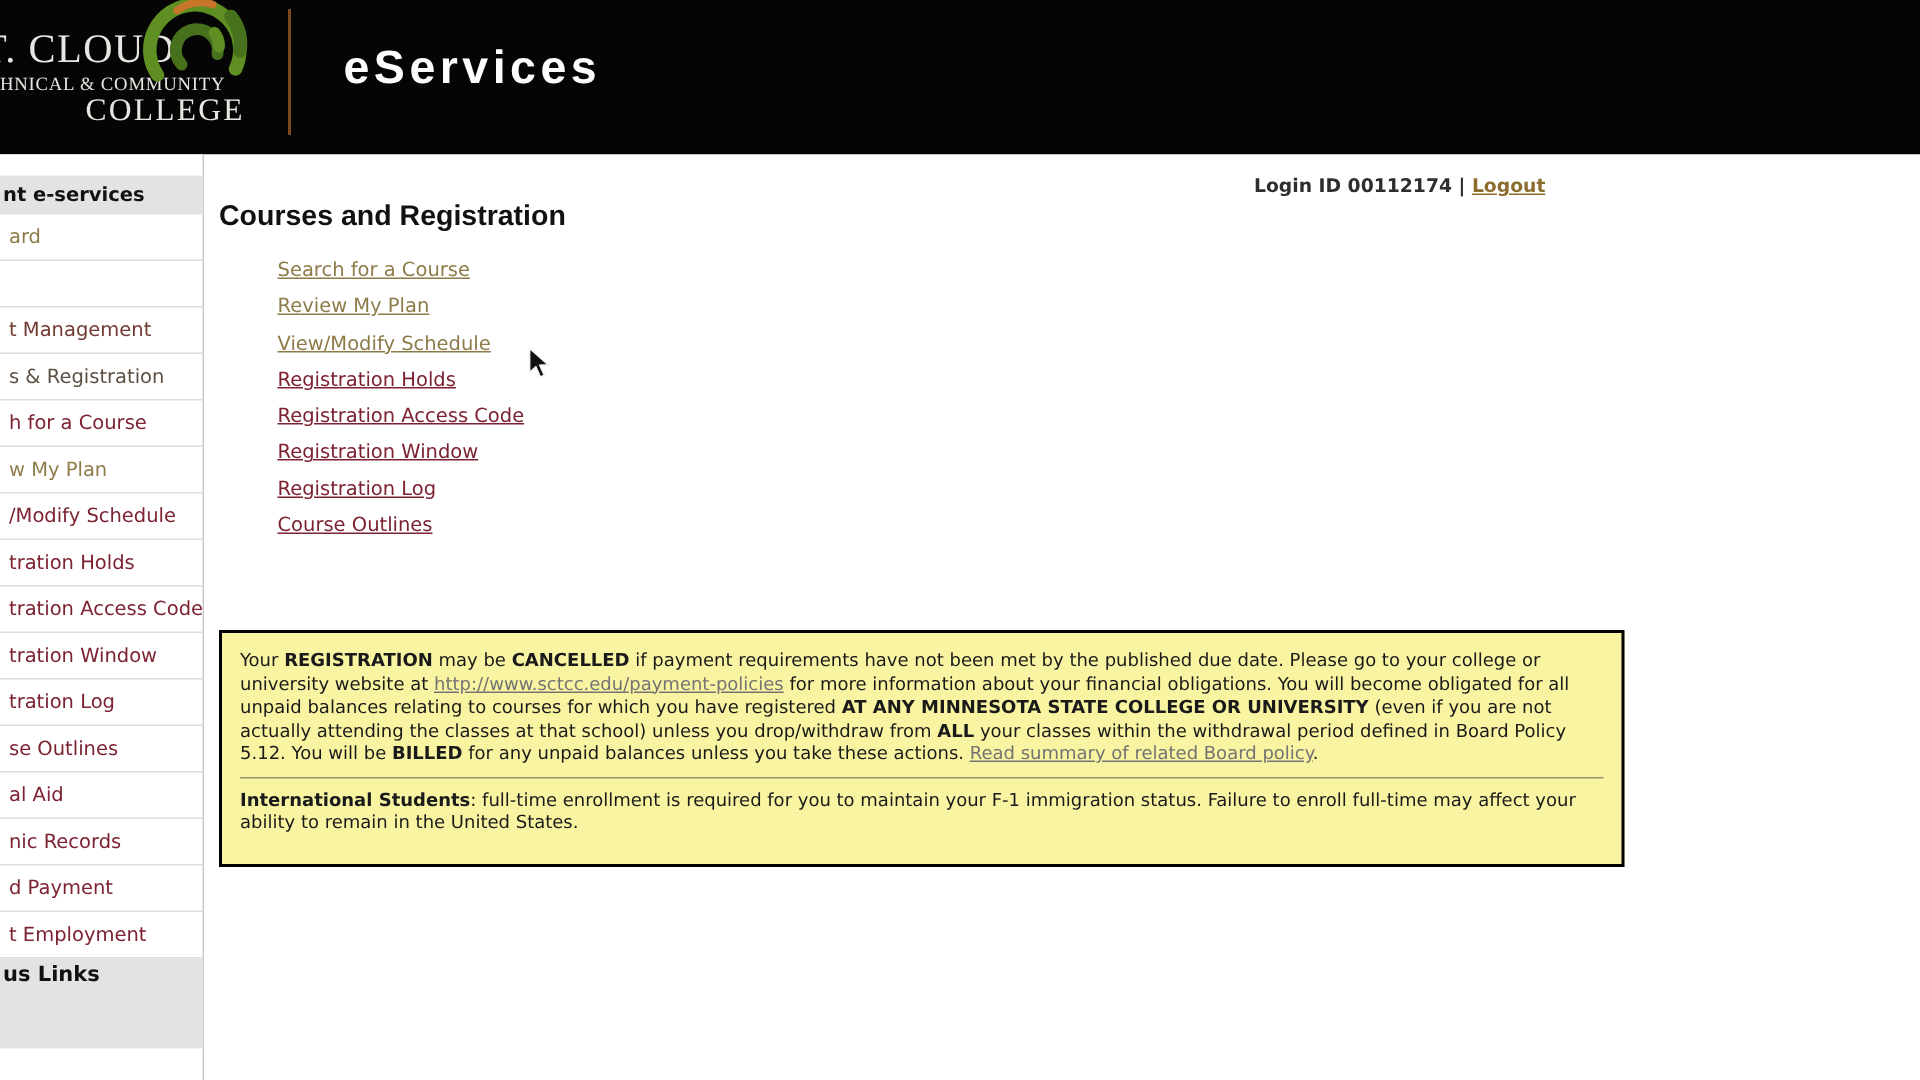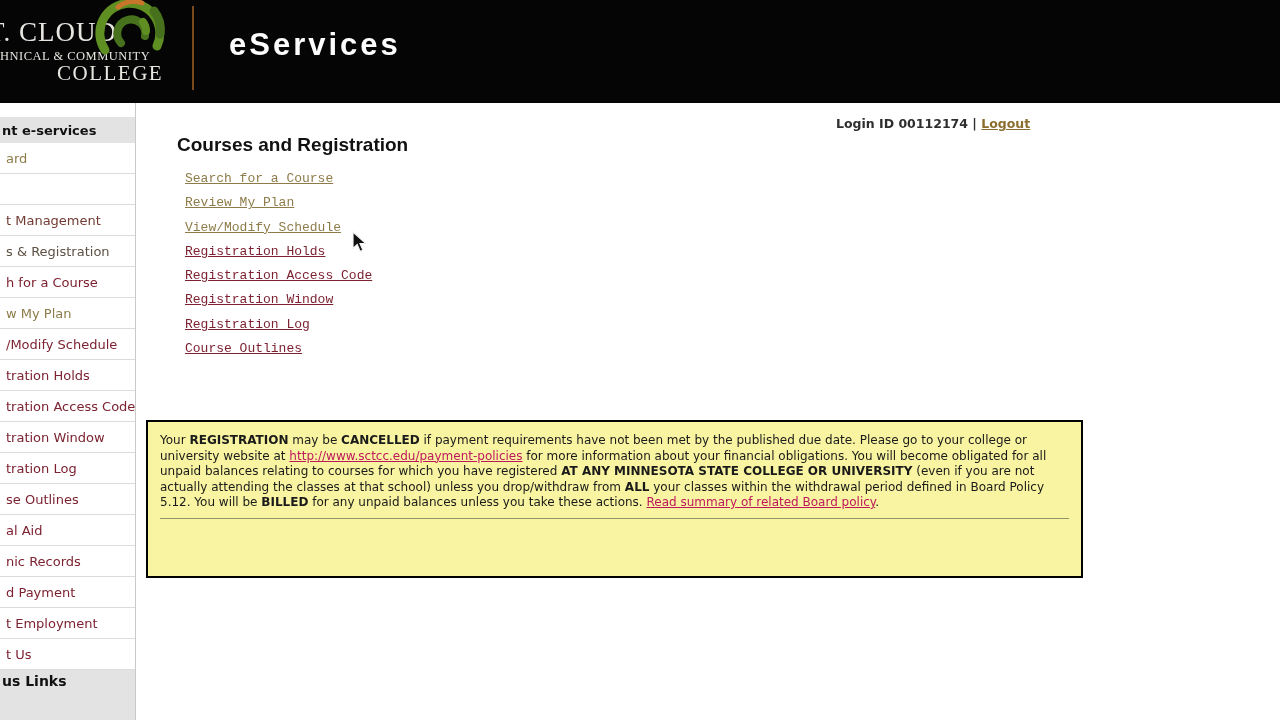--- a/index.html
+++ b/index.html
@@ -35,32 +35,32 @@
   .c-maroon { color:#7c2231; }
   .c-olive  { color:#8d7c49; }
   .c-muted  { color:#713a32; }
   .c-gray   { color:#5d5044; }
 
   
   .login-line { position:absolute; left:798px; top:13px; font-size:12.5px; font-weight:bold;
                 color:#2e2e2e; white-space:nowrap;margin-left:38px; }
   .logout-link { color:#8b6d2e; text-decoration:underline; cursor:pointer; }
   .page-title { position:absolute; left:146px; top:31px; font-family:"Liberation Sans", sans-serif;
-                font-size:19px; font-weight:bold; color:#111;margin-left:31px; }
-  .link-list { position:absolute; left:185px; top:66px; list-style:none;font-family:Liberation Mono, monospace; }
+                font-size:19px; font-weight:bold; color:#111; }
+  .link-list { position:absolute; left:185px; top:66px; list-style:none; }
   .link-list li { height:24.3px; }
   .link-list a { font-size:13px; text-decoration:underline; cursor:pointer; }
   a.c-maroon { color:#7c2231; } a.c-olive { color:#8d7c49; }
 
   
   .notice { position:absolute; left:146px; top:317px; width:937px; height:158px;
             background:#f8f4a1; border:2px solid #000; padding:11px 12px 0 12px;
             font-size:12px; line-height:15.5px; color:#1a1a1a; overflow:hidden; }
   .notice .b { font-weight:bold; }
-  .notice a.notice-link { color:#be185d; text-decoration:underline; cursor:pointer;text-align:center; }
+  .notice a.notice-link { color:#737373; text-decoration:underline; cursor:pointer;text-align:center; }
   .notice-divider { border:none; border-top:1px solid #94946a; margin:7px 0 7px 0; }
 
   
   .cursor { position:absolute; left:252px; top:128px; }
 </style>
 </head>
 <body>
 
 <div class="banner">
   <div class="logo-block">
@@ -94,21 +94,20 @@
     <div class="side-item c-maroon">/Modify Schedule</div>
     <div class="side-item c-maroon">tration Holds</div>
     <div class="side-item c-maroon">tration Access Code</div>
     <div class="side-item c-maroon">tration Window</div>
     <div class="side-item c-maroon">tration Log</div>
     <div class="side-item c-maroon">se Outlines</div>
     <div class="side-item c-maroon">al Aid</div>
     <div class="side-item c-maroon">nic Records</div>
     <div class="side-item c-maroon">d Payment</div>
     <div class="side-item c-maroon">t Employment</div>
-    <div class="side-item c-maroon">t Us</div>
     <div class="side-footer">us Links</div>
   </div>
 
   <div class="login-line"><span>Login ID 00112174 | </span><a class="logout-link">Logout</a></div>
 
   <h1 class="page-title">Courses and Registration</h1>
 
   <ul class="link-list">
     <li><a class="c-olive">Search for a Course</a></li>
     <li><a class="c-olive">Review My Plan</a></li>
@@ -116,18 +115,19 @@
     <li><a class="c-maroon">Registration Holds</a></li>
     <li><a class="c-maroon">Registration Access Code</a></li>
     <li><a class="c-maroon">Registration Window</a></li>
     <li><a class="c-maroon">Registration Log</a></li>
     <li><a class="c-maroon">Course Outlines</a></li>
   </ul>
 
   <div class="notice">
     <p><span>Your </span><span class="b">REGISTRATION</span><span> may be </span><span class="b">CANCELLED</span><span> if payment requirements have not been met by the published due date. Please go to your college or university website at </span><a class="notice-link">http://www.sctcc.edu/payment-policies</a><span> for more information about your financial obligations. You will become obligated for all unpaid balances relating to courses for which you have registered </span><span class="b">AT ANY MINNESOTA STATE COLLEGE OR UNIVERSITY</span><span> (even if you are not actually attending the classes at that school) unless you drop/withdraw from </span><span class="b">ALL</span><span> your classes within the withdrawal period defined in Board Policy 5.12. You will be </span><span class="b">BILLED</span><span> for any unpaid balances unless you take these actions. </span><a class="notice-link">Read summary of related Board policy</a><span>.</span></p>
     <hr class="notice-divider">
+    <p><span class="b">International Students</span><span>: full-time enrollment is required for you to maintain your F-1 immigration status. Failure to enroll full-time may affect your ability to remain in the United States.</span></p>
   </div>
 
   <svg class="cursor" width="16" height="22" viewBox="0 0 16 22" style="left:352px; top:128px;">
     <path d="M1 1 L1 17.5 L5.2 13.6 L8.2 20.4 L11 19.2 L8 12.6 L13.6 12.3 Z" fill="#111" stroke="#f4f4f4" stroke-width="1.2"></path>
   </svg>
 </div>
 
 </body></html>

